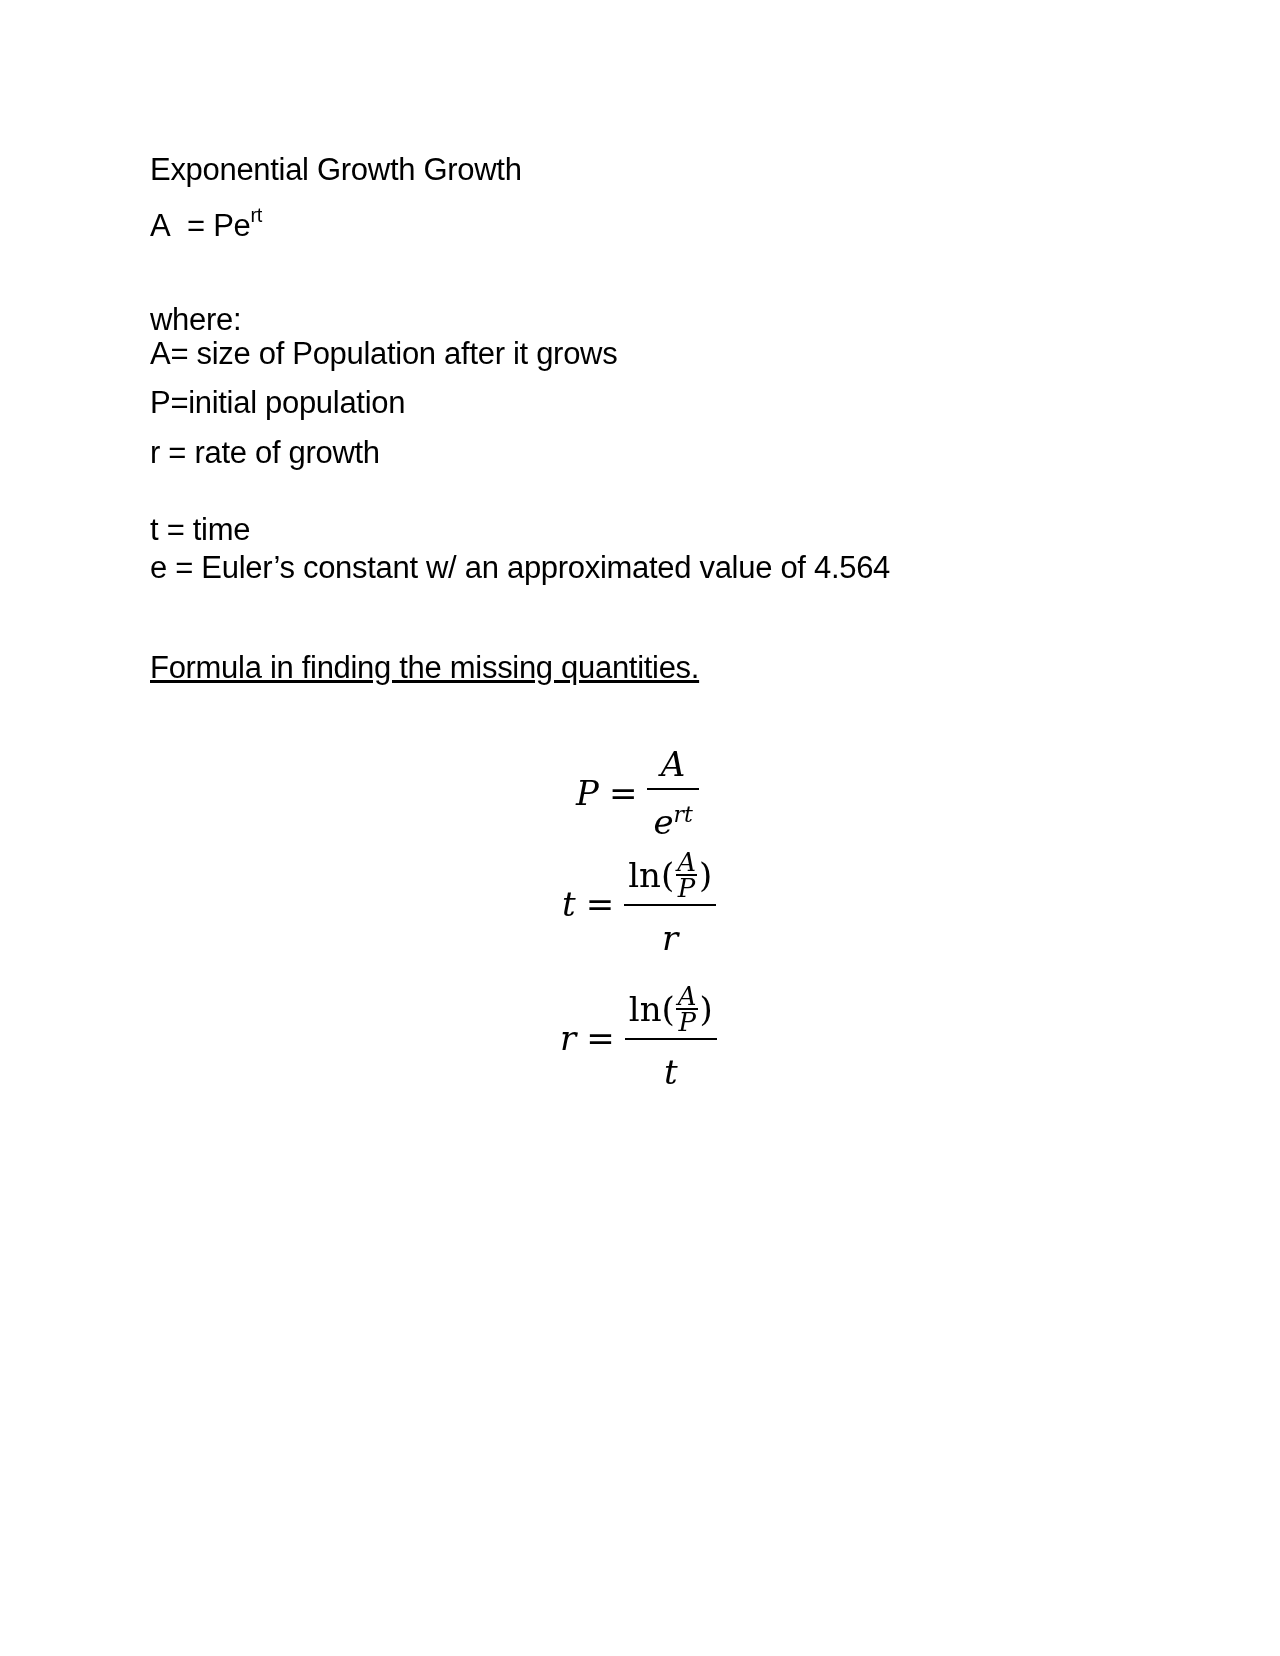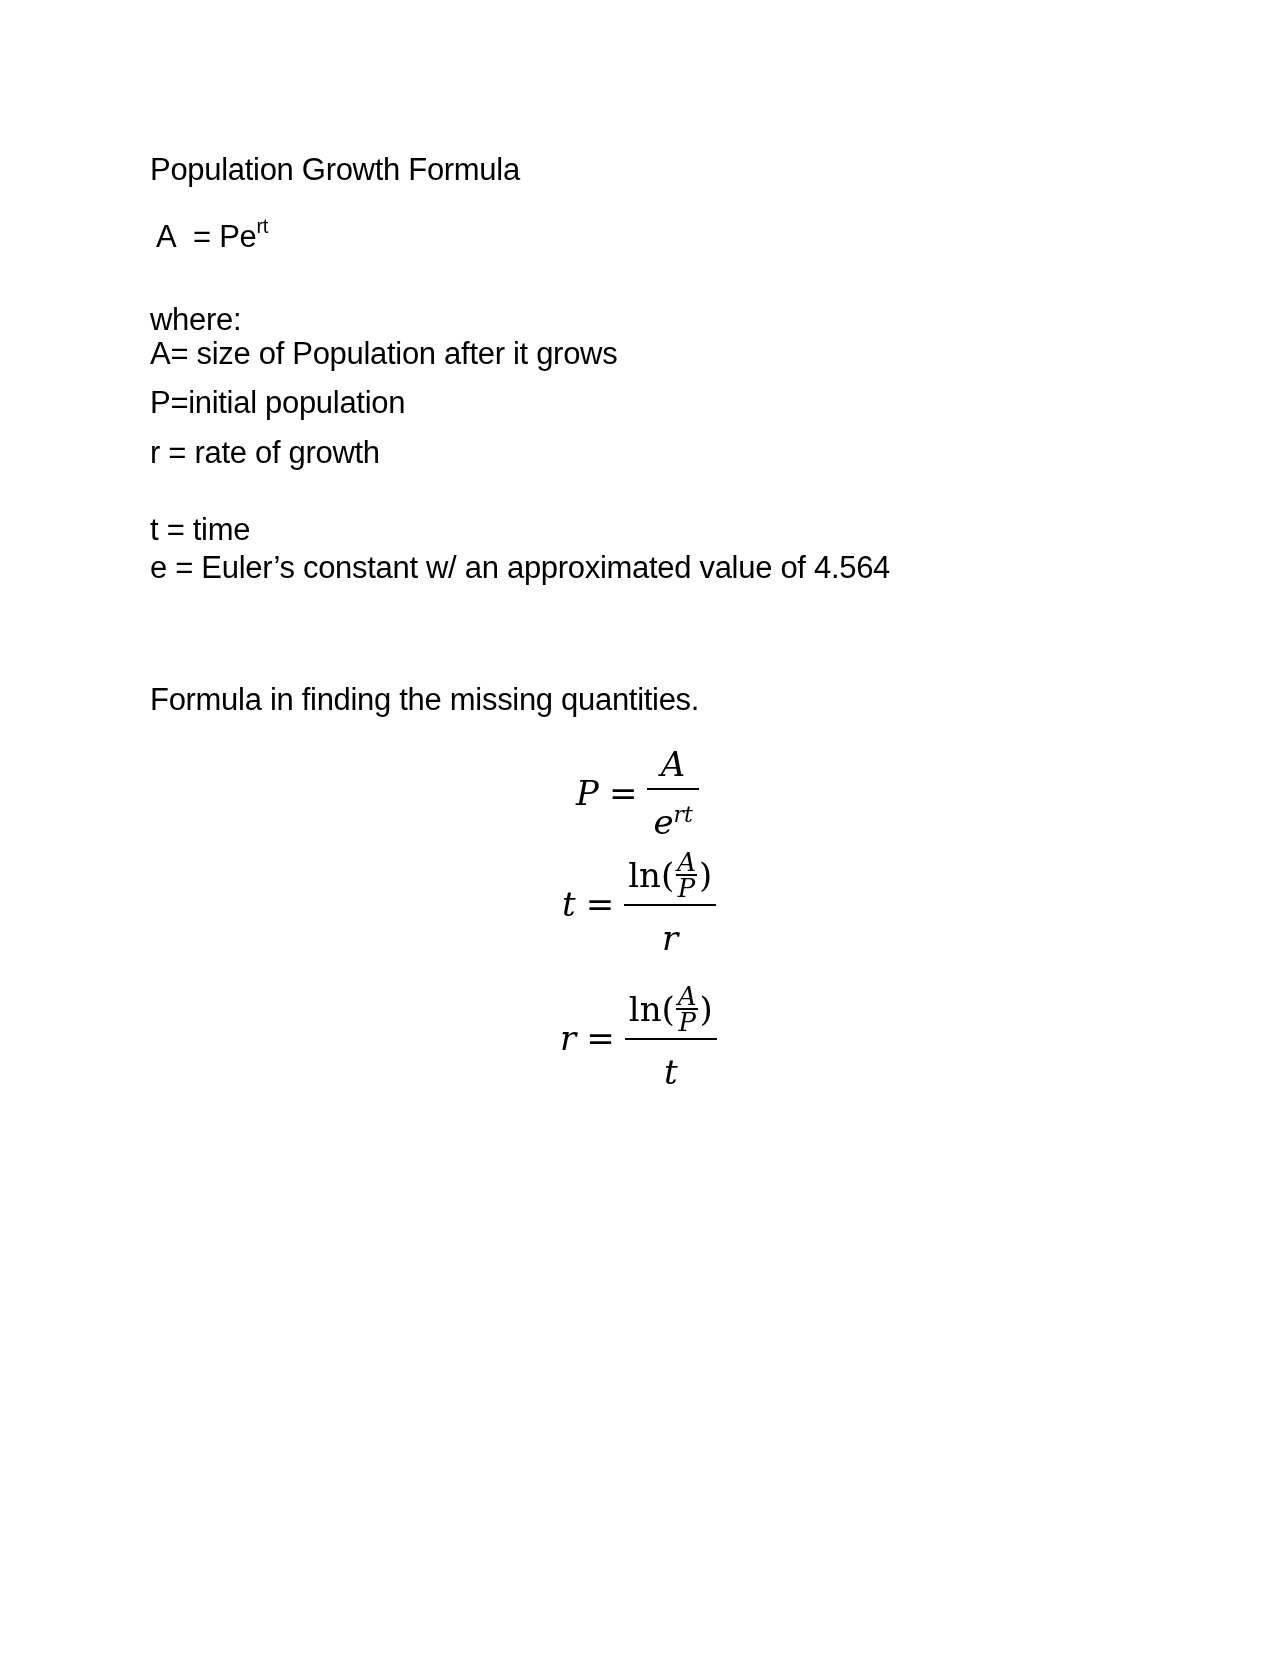--- a/index.html
+++ b/index.html
@@ -18,35 +18,35 @@
   .smallfrac { display:inline-flex; flex-direction:column; align-items:center; font-size:26px; line-height:24px; margin:0 1px; }
   .smallfrac .sn { padding:0 2px; }
   .smallfrac .sd { border-top:2px solid #000; padding:0 2px; }
   sup.msup { font-size:22px; vertical-align:12px; }
 </style>
 </head>
 <body>
 
 <div>
 
-  <div class="line" style="top:152px;">Population Growth Formula</div>
+  <div class="line" style="top:152px;">Exponential Growth Growth</div>
 
-  <div class="line" style="top:215px;margin-left:6px;">
+  <div class="line" style="top:204px;">
     <span>A</span>&nbsp;&nbsp;<span>=</span>&nbsp;<span>Pe</span><sup class="exp">rt</sup>
   </div>
 
   <div class="line" style="top:302px;">where:</div>
   <div class="line" style="top:336px;">A= size of Population after it grows</div>
   <div class="line" style="top:385px;">P=initial population</div>
   <div class="line" style="top:435px;">r = rate of growth</div>
   <div class="line" style="top:512px;text-align:right;">t = time</div>
 
   <div class="line" style="top:550px;">e = Euler’s constant w/ an approximated value of 4.564</div>
 
-  <div class="line" style="top:682px;">Formula in finding the missing quantities.</div>
+  <div class="line" style="top:650px;text-decoration:underline;">Formula in finding the missing quantities.</div>
 
   <div class="math eq" style="left:576px; top:744px;">
     <span class="lhs">P</span>
     <span class="equals">=</span>
     <span class="frac">
       <span class="num">A</span>
       <span class="den"><span>e</span><sup class="msup">rt</sup></span>
     </span>
   </div>
 

